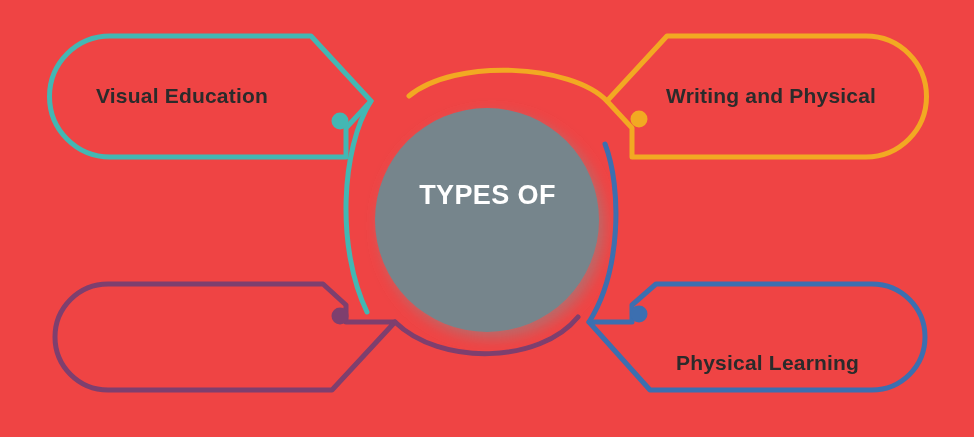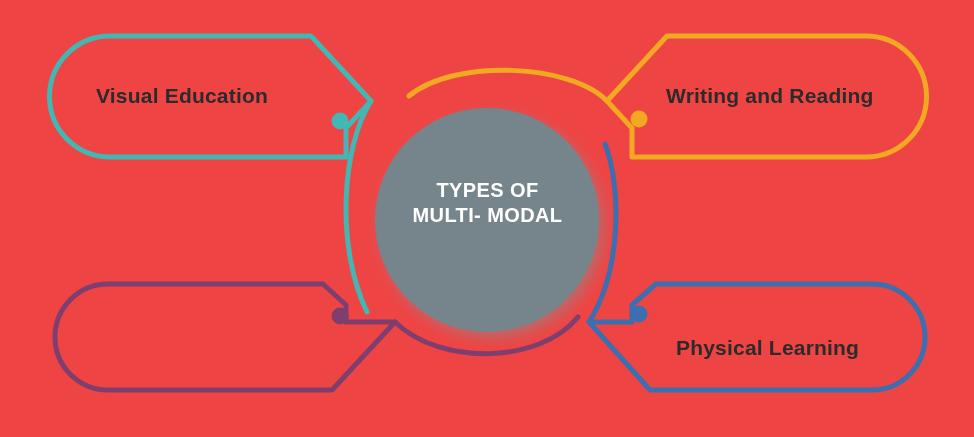--- a/index.html
+++ b/index.html
@@ -32,31 +32,31 @@
     font-size: 21px;
     font-weight: bold;
     color: #2b2b2b;
     letter-spacing: 0.2px;
     white-space: nowrap;
     line-height: 1;
   }
   #label-visual-education      { left: 96px;  top: 85px;  }
   #label-writing-and-reading   { left: 666px; top: 85px;  }
   #label-auditory-education    { left: 86px;  top: 337px; }
-  #label-physical-learning     { left: 676px; top: 337px; }
+  #label-physical-learning     { left: 676px; top: 352px; }
 
   #hub-text {
     position: absolute;
     left: 375px;
     top: 178px;
     width: 225px;
     text-align: center;
     color: #ffffff;
     font-family: "Liberation Sans", sans-serif;
-    font-size: 20px;
+    font-size: 27px;
     font-weight: bold;
     line-height: 1.26;
     letter-spacing: 0.4px;
   }
   #hub-text .hub-line { display: block; }
 </style>
 </head>
 <body>
 
 <div id="diagram-root">
@@ -120,23 +120,22 @@
       <path fill="none" stroke="#3C6FB0" stroke-width="5" stroke-linecap="round" d="M 589,322
                C 621,272 622,188 605,144"></path>
       <circle cx="639" cy="314" r="8.5" fill="#3C6FB0"></circle>
     </g>
 
     <circle cx="487" cy="220" r="112" fill="#76858C" filter="url(#hub-shadow)"></circle>
   </svg>
 
   <div class="node-label" id="label-visual-education">Visual Education</div>
 
-  <div class="node-label" id="label-writing-and-reading">Writing and Reading</div>
+  <div class="node-label" id="label-writing-and-reading">Writing and Physical</div>
 
 
   <div class="node-label" id="label-physical-learning">Physical Learning</div>
 
   <div id="hub-text">
     <span class="hub-line">TYPES OF</span>
-    <span class="hub-line">MULTI- MODAL</span>
   </div>
 
 </div>
 
 </body></html>

